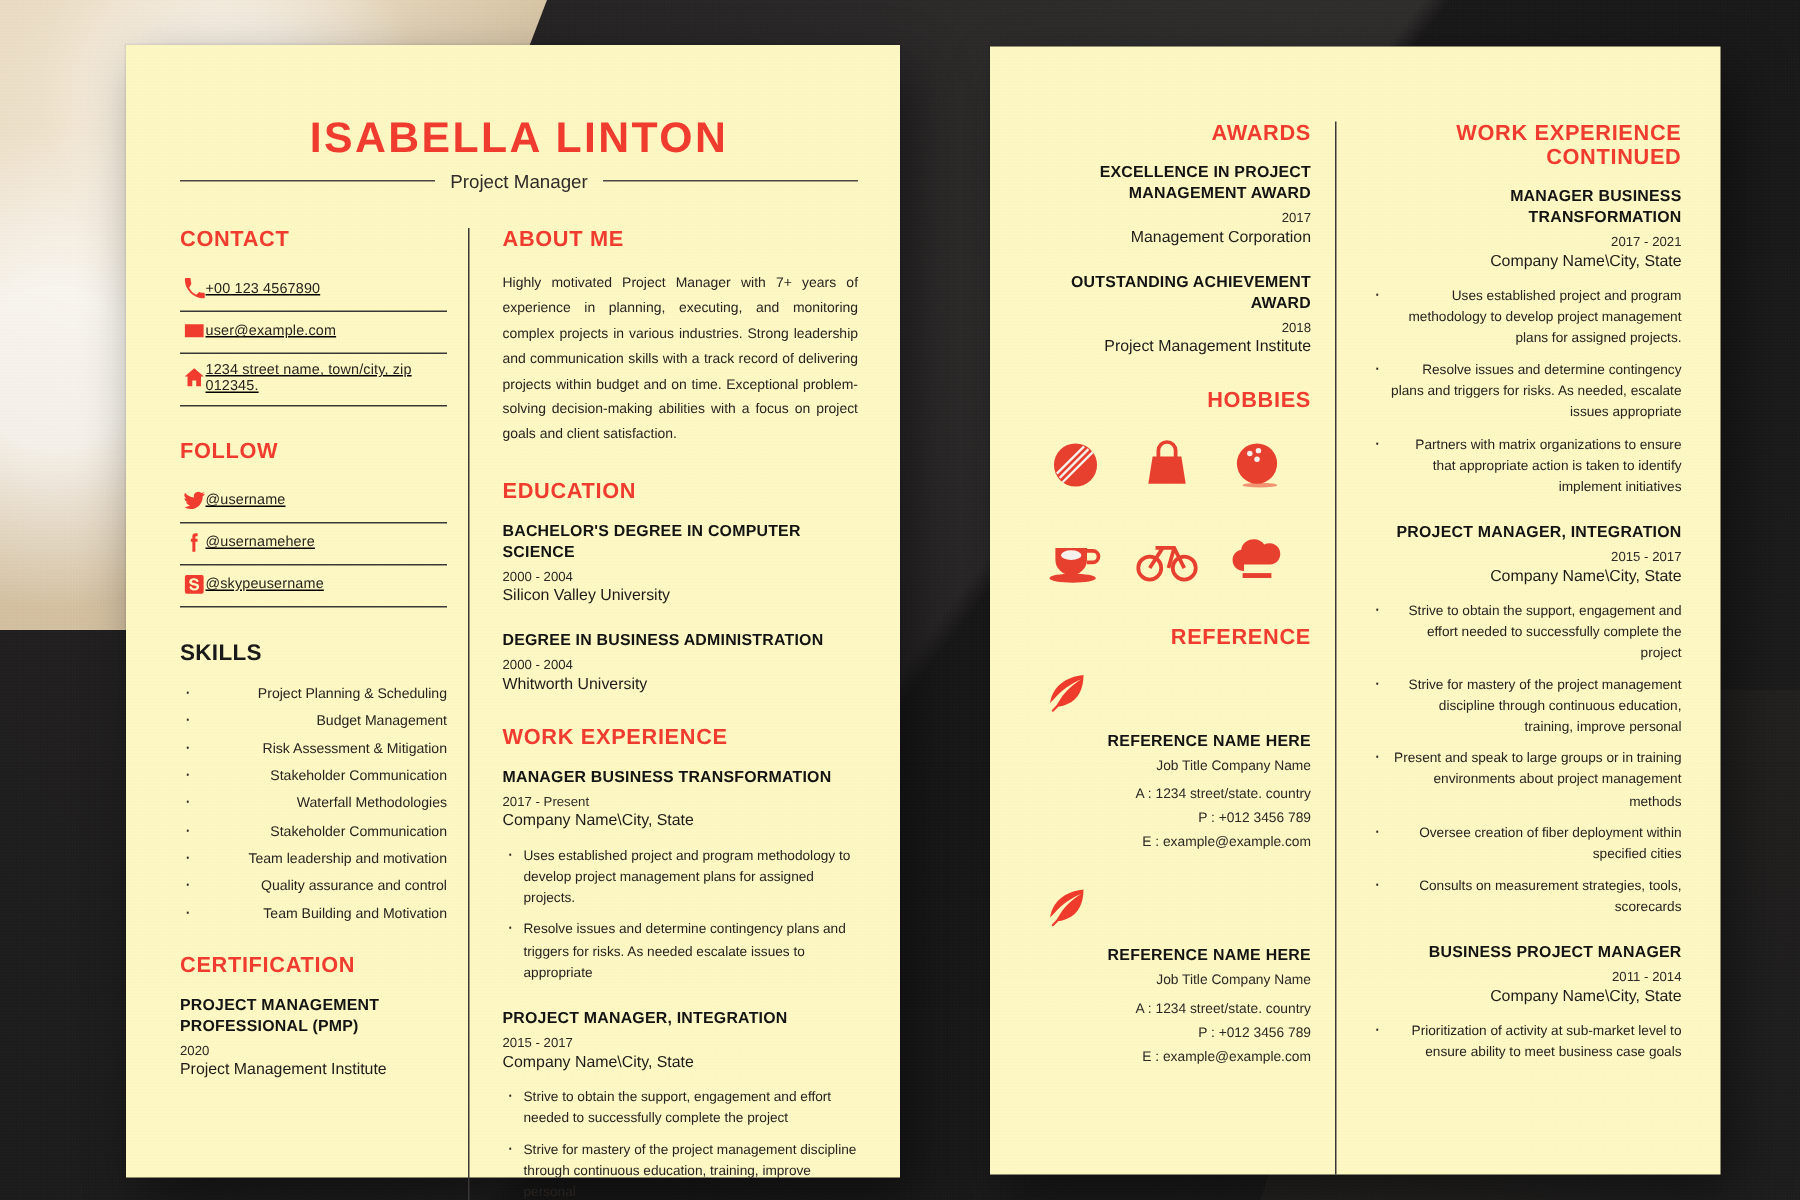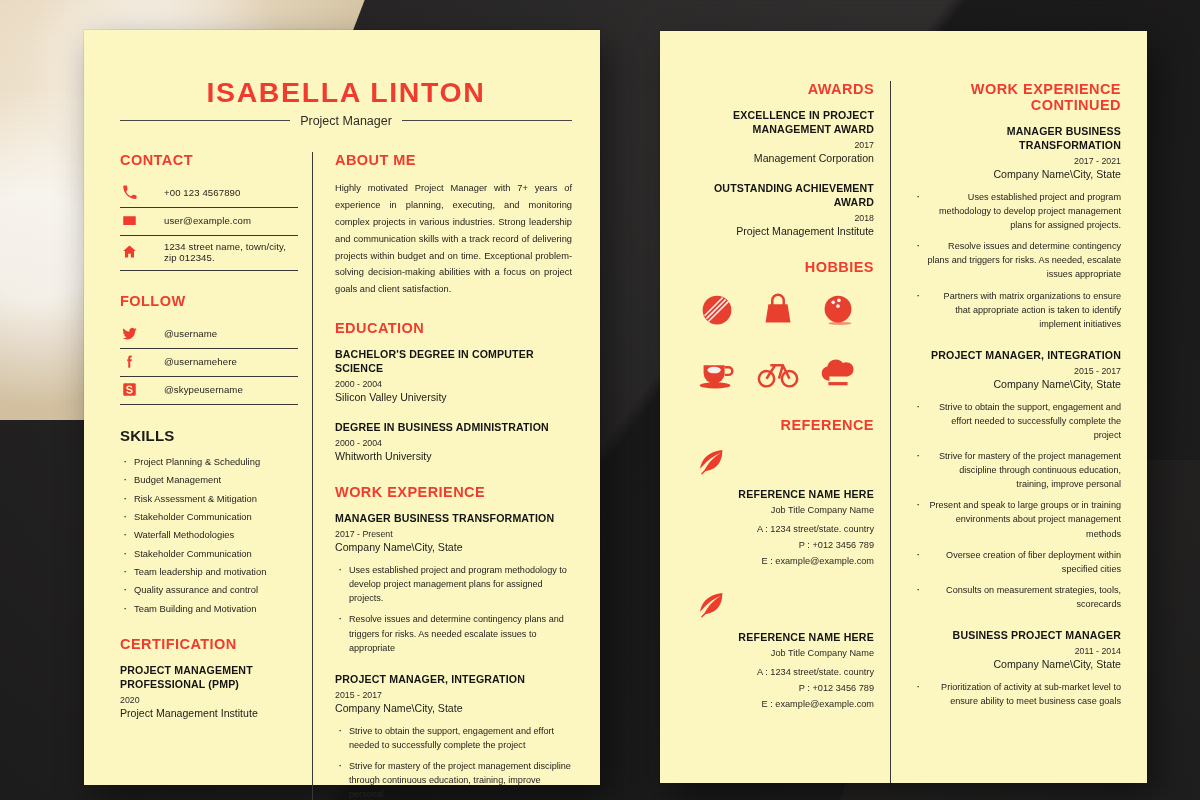--- a/index.html
+++ b/index.html
@@ -107,30 +107,31 @@
     font-weight: bold;
     letter-spacing: .45px;
     margin-bottom: 12px;
   }
   h2.sec.dark { color: #1a1a1a; font-size: 15px; letter-spacing: .2px; }
   .sec-block { margin-bottom: 22px; }
 
   
   .cline { border-bottom: 1.1px solid #3a3836; }
   .crow {
-    display: flex; align-items: center; gap: 27px;
+    display: flex; align-items: center; gap: 0;
     padding: 5px 0 7px 2px;
     min-height: 26px;
+    text-decoration: underline;
   }
   .crow .ctext { font-size: 9.6px; color: #27241f; letter-spacing: .1px; }
   .ico { width: 15px; height: 15px; flex: none; display: block; }
   .ico svg { display: block; width: 100%; height: 100%; fill: #f03c2e; }
 
   
-  ul.skills { list-style: none; }
+  ul.skills { list-style: none; text-align: right; }
   ul.skills li {
     position: relative;
     font-size: 9.4px; color: #272421;
     padding-left: 14px; margin-bottom: 6.6px;
     line-height: 1.25;
   }
   ul.skills li::before {
     content: "·"; position: absolute; left: 3px; top: -3px;
     font-size: 13px; color: #272421;
   }

